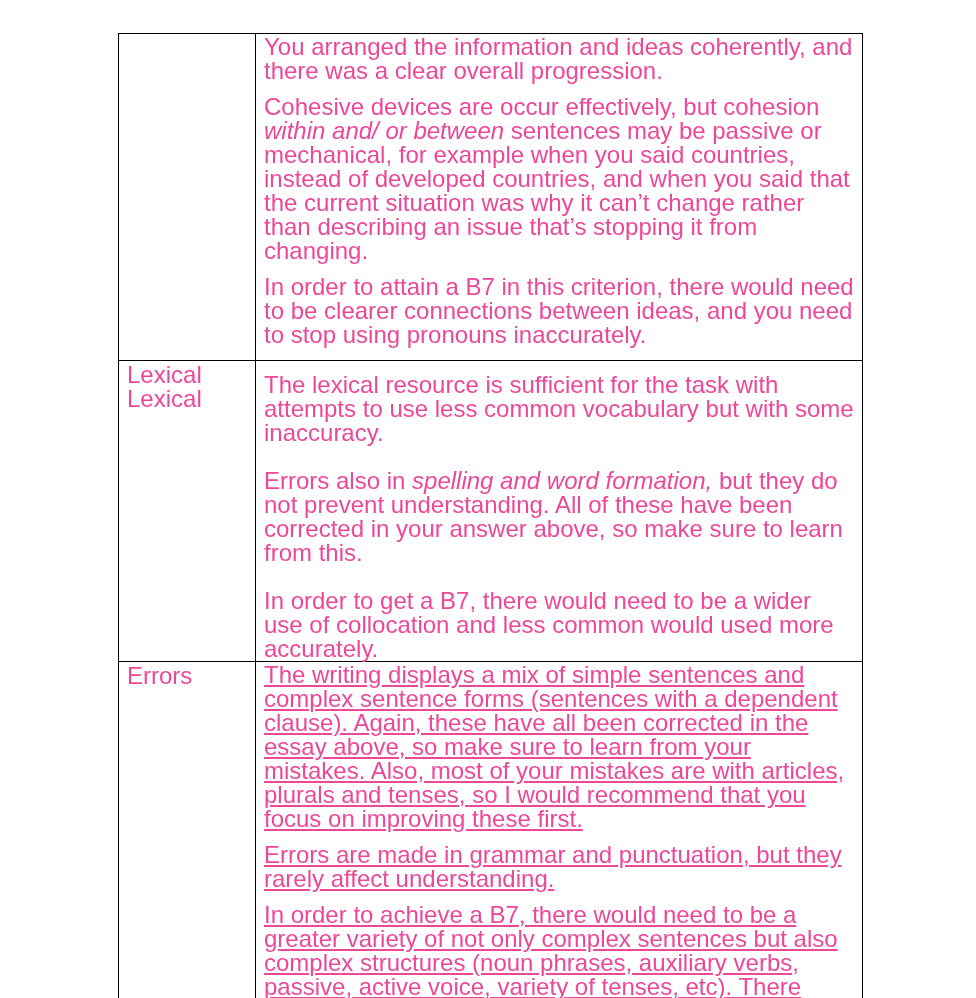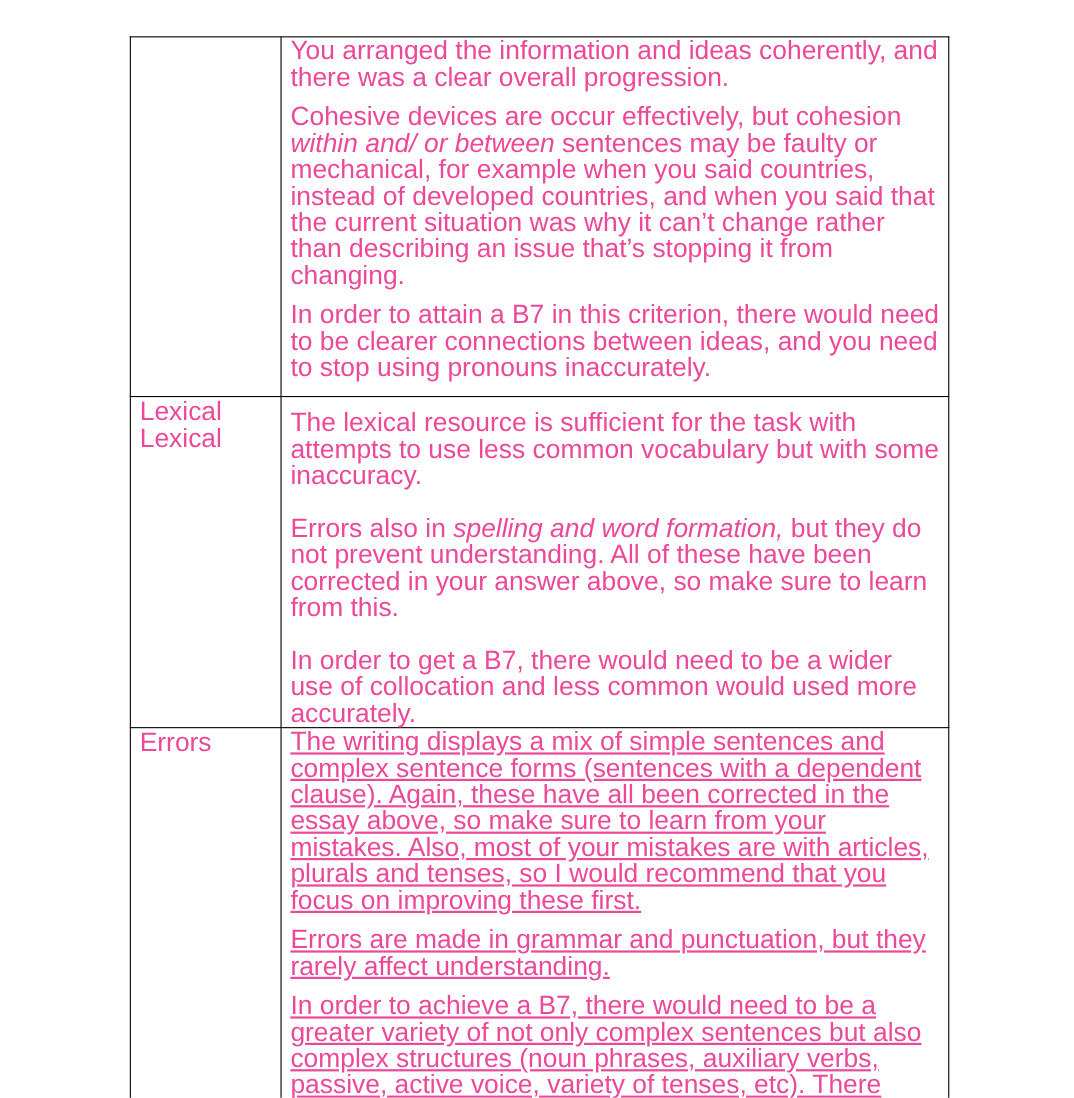--- a/index.html
+++ b/index.html
@@ -42,21 +42,21 @@
     <col class="col-label">
     <col class="col-body">
   </colgroup>
   <tbody>
     <tr class="row1">
       <td class="label-cell">
         <span></span>
       </td>
       <td class="body-cell">
         <p class="para">You arranged the information and ideas coherently, and there was a clear overall progression.</p>
-        <p class="para"><span>Cohesive devices are occur effectively, but cohesion </span><em>within and/ or between</em><span> sentences may be faulty or mechanical, for example when you said countries, instead of developed countries, and when you said that the current situation was why it can’t change rather than describing an issue that’s stopping it from changing.</span></p>
+        <p class="para"><span>Cohesive devices are occur effectively, but cohesion </span><em>within and/ or between</em><span> sentences may be passive or mechanical, for example when you said countries, instead of developed countries, and when you said that the current situation was why it can’t change rather than describing an issue that’s stopping it from changing.</span></p>
         <p class="para">In order to attain a B7 in this criterion, there would need to be clearer connections between ideas, and you need to stop using pronouns inaccurately.</p>
       </td>
     </tr>
     <tr class="row2">
       <td class="label-cell">
         <span>Lexical Lexical</span>
       </td>
       <td class="body-cell">
         <p class="para gap">The lexical resource is sufficient for the task with attempts to use less common vocabulary but with some inaccuracy.</p>
         <p class="para gap"><span>Errors also in </span><em>spelling and word formation,</em><span> but they do not prevent understanding. All of these have been corrected in your answer above, so make sure to learn from this.</span></p>

